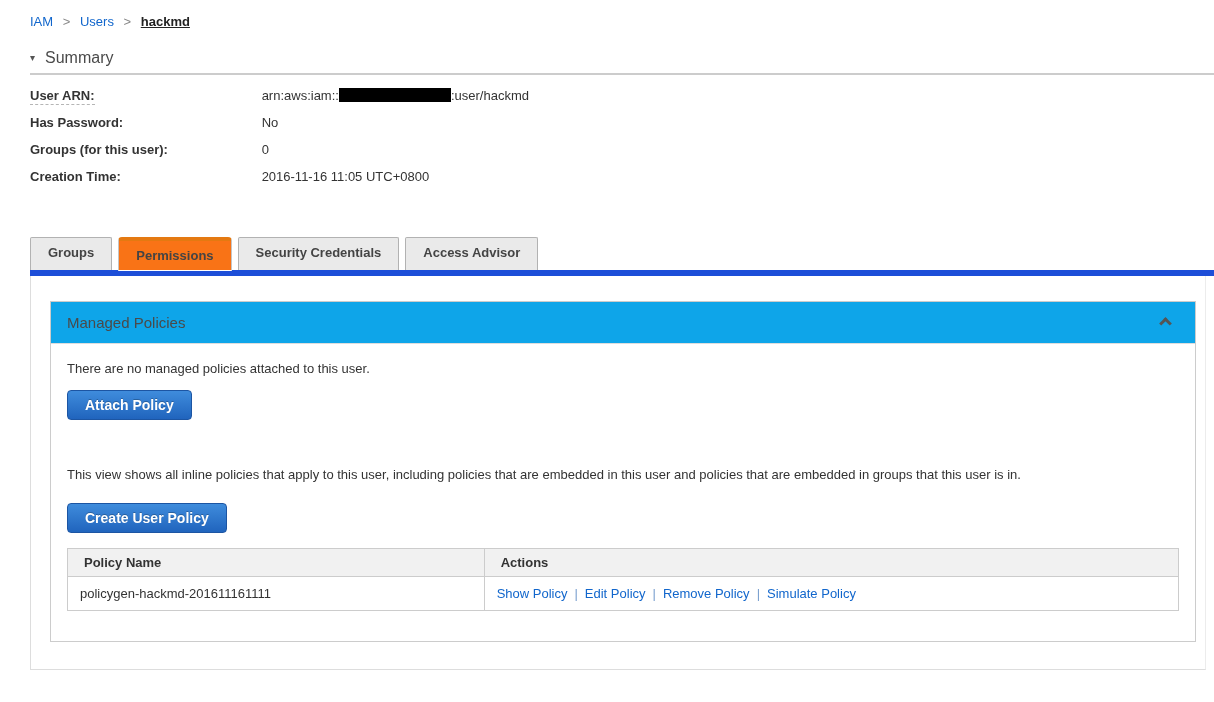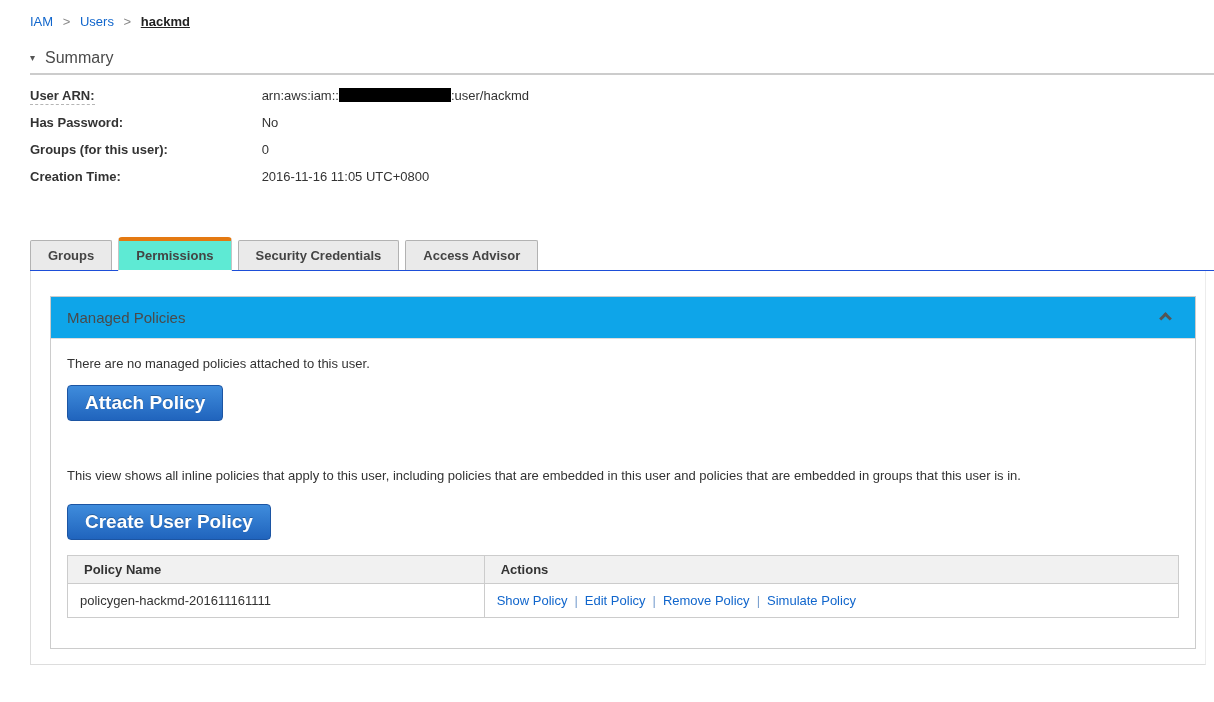--- a/index.html
+++ b/index.html
@@ -23,28 +23,28 @@
   .summary-rule { border:none; border-top:2px solid #ccc; margin:6px 0 0 30px; }
   .fields { margin:7px 0 0 30px; }
   .field-row { line-height:27px; }
   .field-label { display:inline-block; width:228px; }
   .field-label .lbl { font-weight:bold; color:#333; }
   .field-label .lbl.dotted { border-bottom:1px dashed #b5b5b5; padding-bottom:1px; }
   .field-value { color:#333; }
   .redacted-box { display:inline-block; width:112px; height:14px; background:#000; vertical-align:-2px; }
 
   
-  .tabs { margin:47px 0 0 30px; display:flex; align-items:flex-end; border-bottom:1px solid #1d4ed8; }
+  .tabs { margin:47px 0 0 30px; display:flex; border-bottom:6px solid #1d4ed8; }
   .tab {
     background:#eaeaea; border:1px solid #b2b2b2; border-bottom:none;
     padding:7px 17px; font-weight:bold; color:#444; margin-right:6px;
     border-radius:2px 2px 0 0; cursor:pointer; white-space:nowrap;
   }
   .tab.active {
-    background:#5eead4; border:1px solid #c5c5c5; border-bottom:1px solid #fff;
+    background:#f97316; border:1px solid #c5c5c5; border-bottom:1px solid #fff;
     border-top:4px solid #e47911; margin-bottom:-1px; border-radius:4px 4px 0 0;
   }
 
   
   .panel {
     margin:0 8px 0 30px;
     border-left:1px solid #ddd; border-right:1px solid #ececec; border-bottom:1px solid #ddd;
     padding:25px 9px 5px 19px; min-height:394px;
   }
   .accordion { border:1px solid #ccc; }
@@ -58,21 +58,21 @@
     transform:rotate(-45deg); cursor:pointer;
   }
   .hdr-managed { border-bottom:1px solid #ddd; }
   .hdr-inline  { border-top:1px solid #ddd; border-bottom:1px solid #ddd; }
   .sec-body { padding:17px 16px 30px; }
   .sec-body p { margin:0; color:#333; }
 
   .btn {
     display:inline-block; margin-top:14px; padding:6px 17px;
     font-family:"Liberation Sans", sans-serif;
-    font-weight:bold; font-size:19px; color:#fff;
+    font-weight:bold; font-size:14px; color:#fff;
     background:linear-gradient(#3f8cdc,#2064bd);
     border:1px solid #1c55a3; border-radius:4px; cursor:pointer;
     text-shadow:0 -1px 0 rgba(0,0,0,0.25);
     text-align:right;
   }
   .sec-body.inline-body .btn { margin:21px 0 15px; }
 
   table.policies { border-collapse:collapse; width:100%; }
   .policies th, .policies td { border:1px solid #ccc; text-align:left; font-size:13px; }
   .policies th { background:#f1f1f1; padding:6px 16px; color:#333; }

